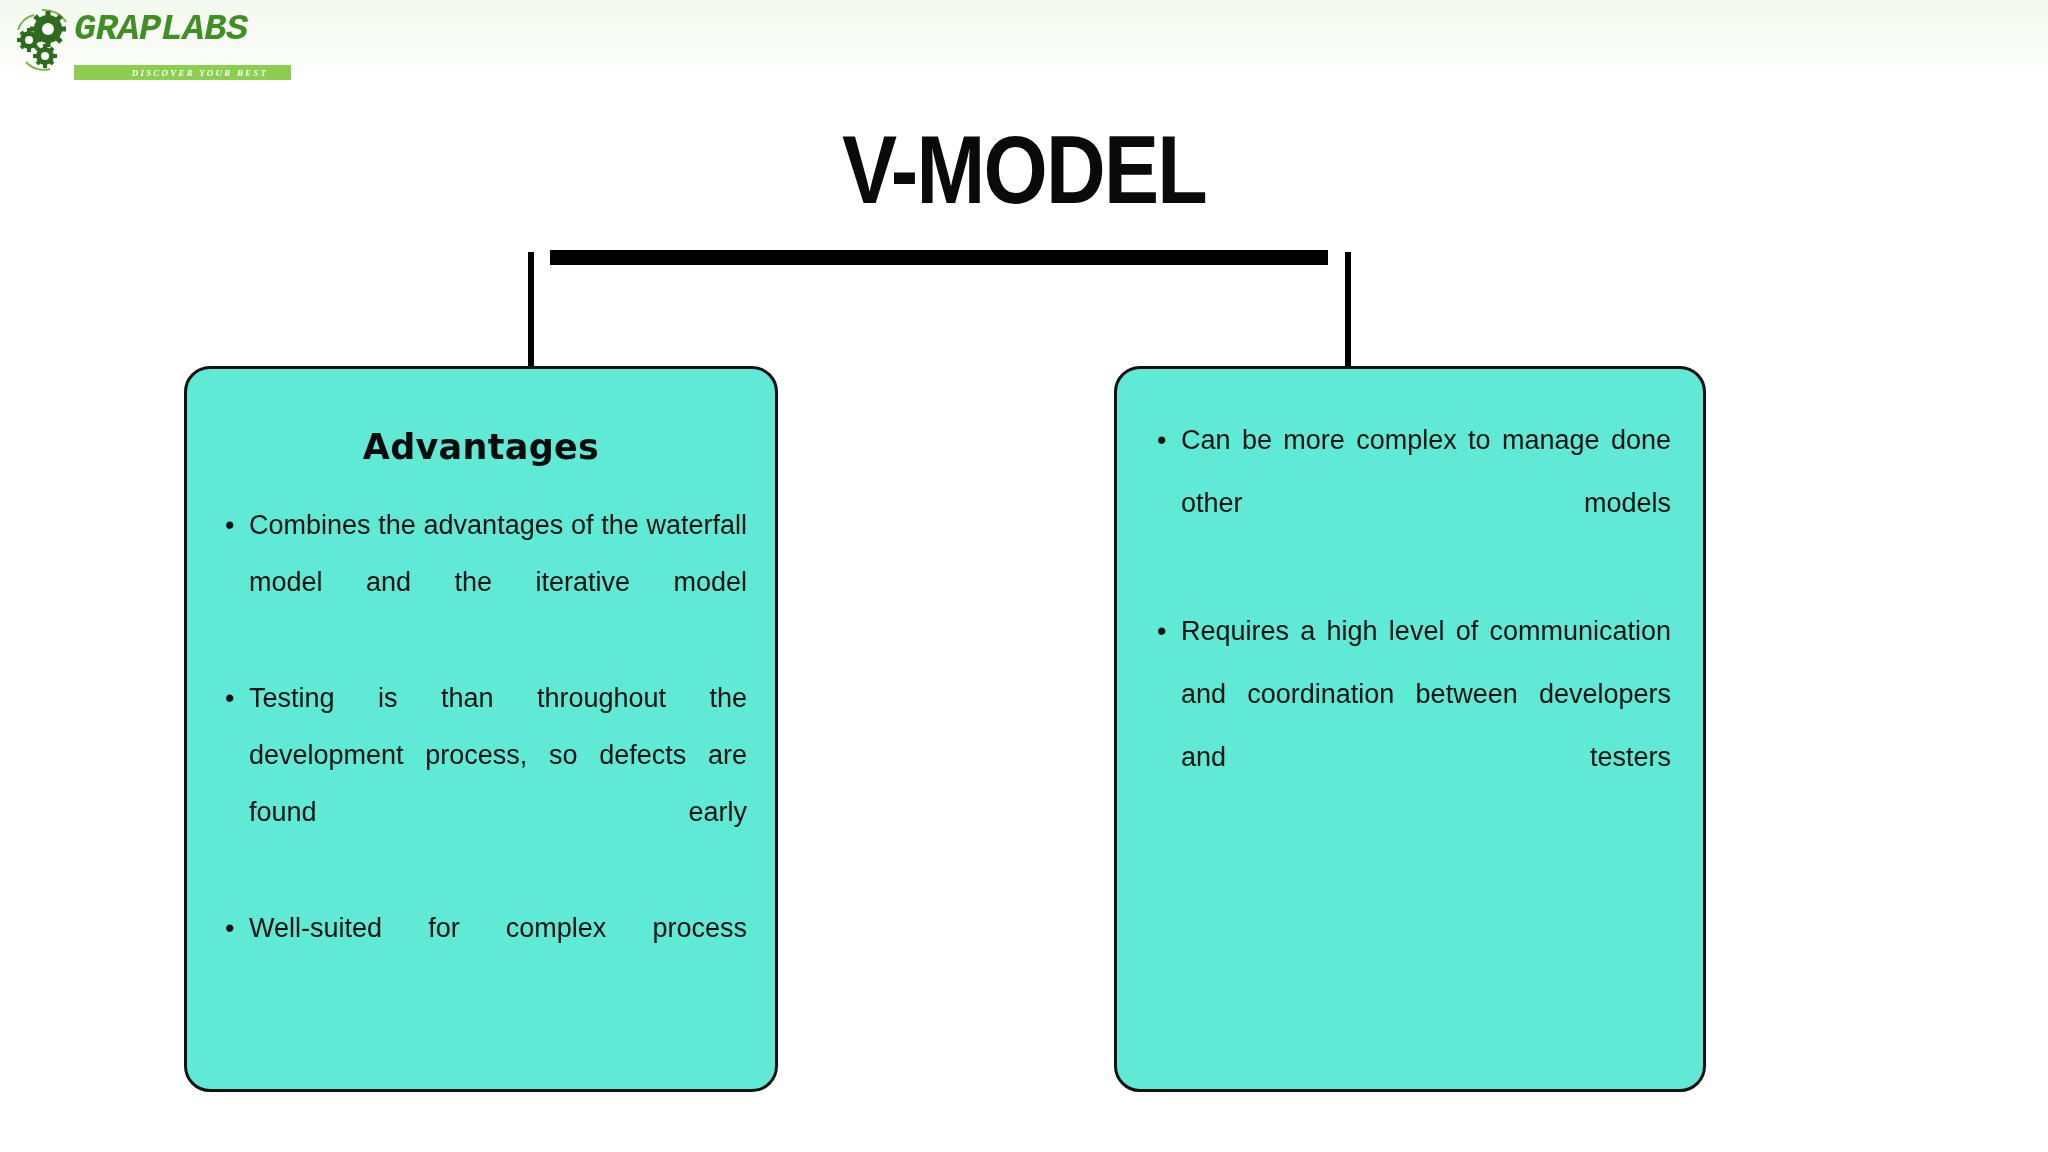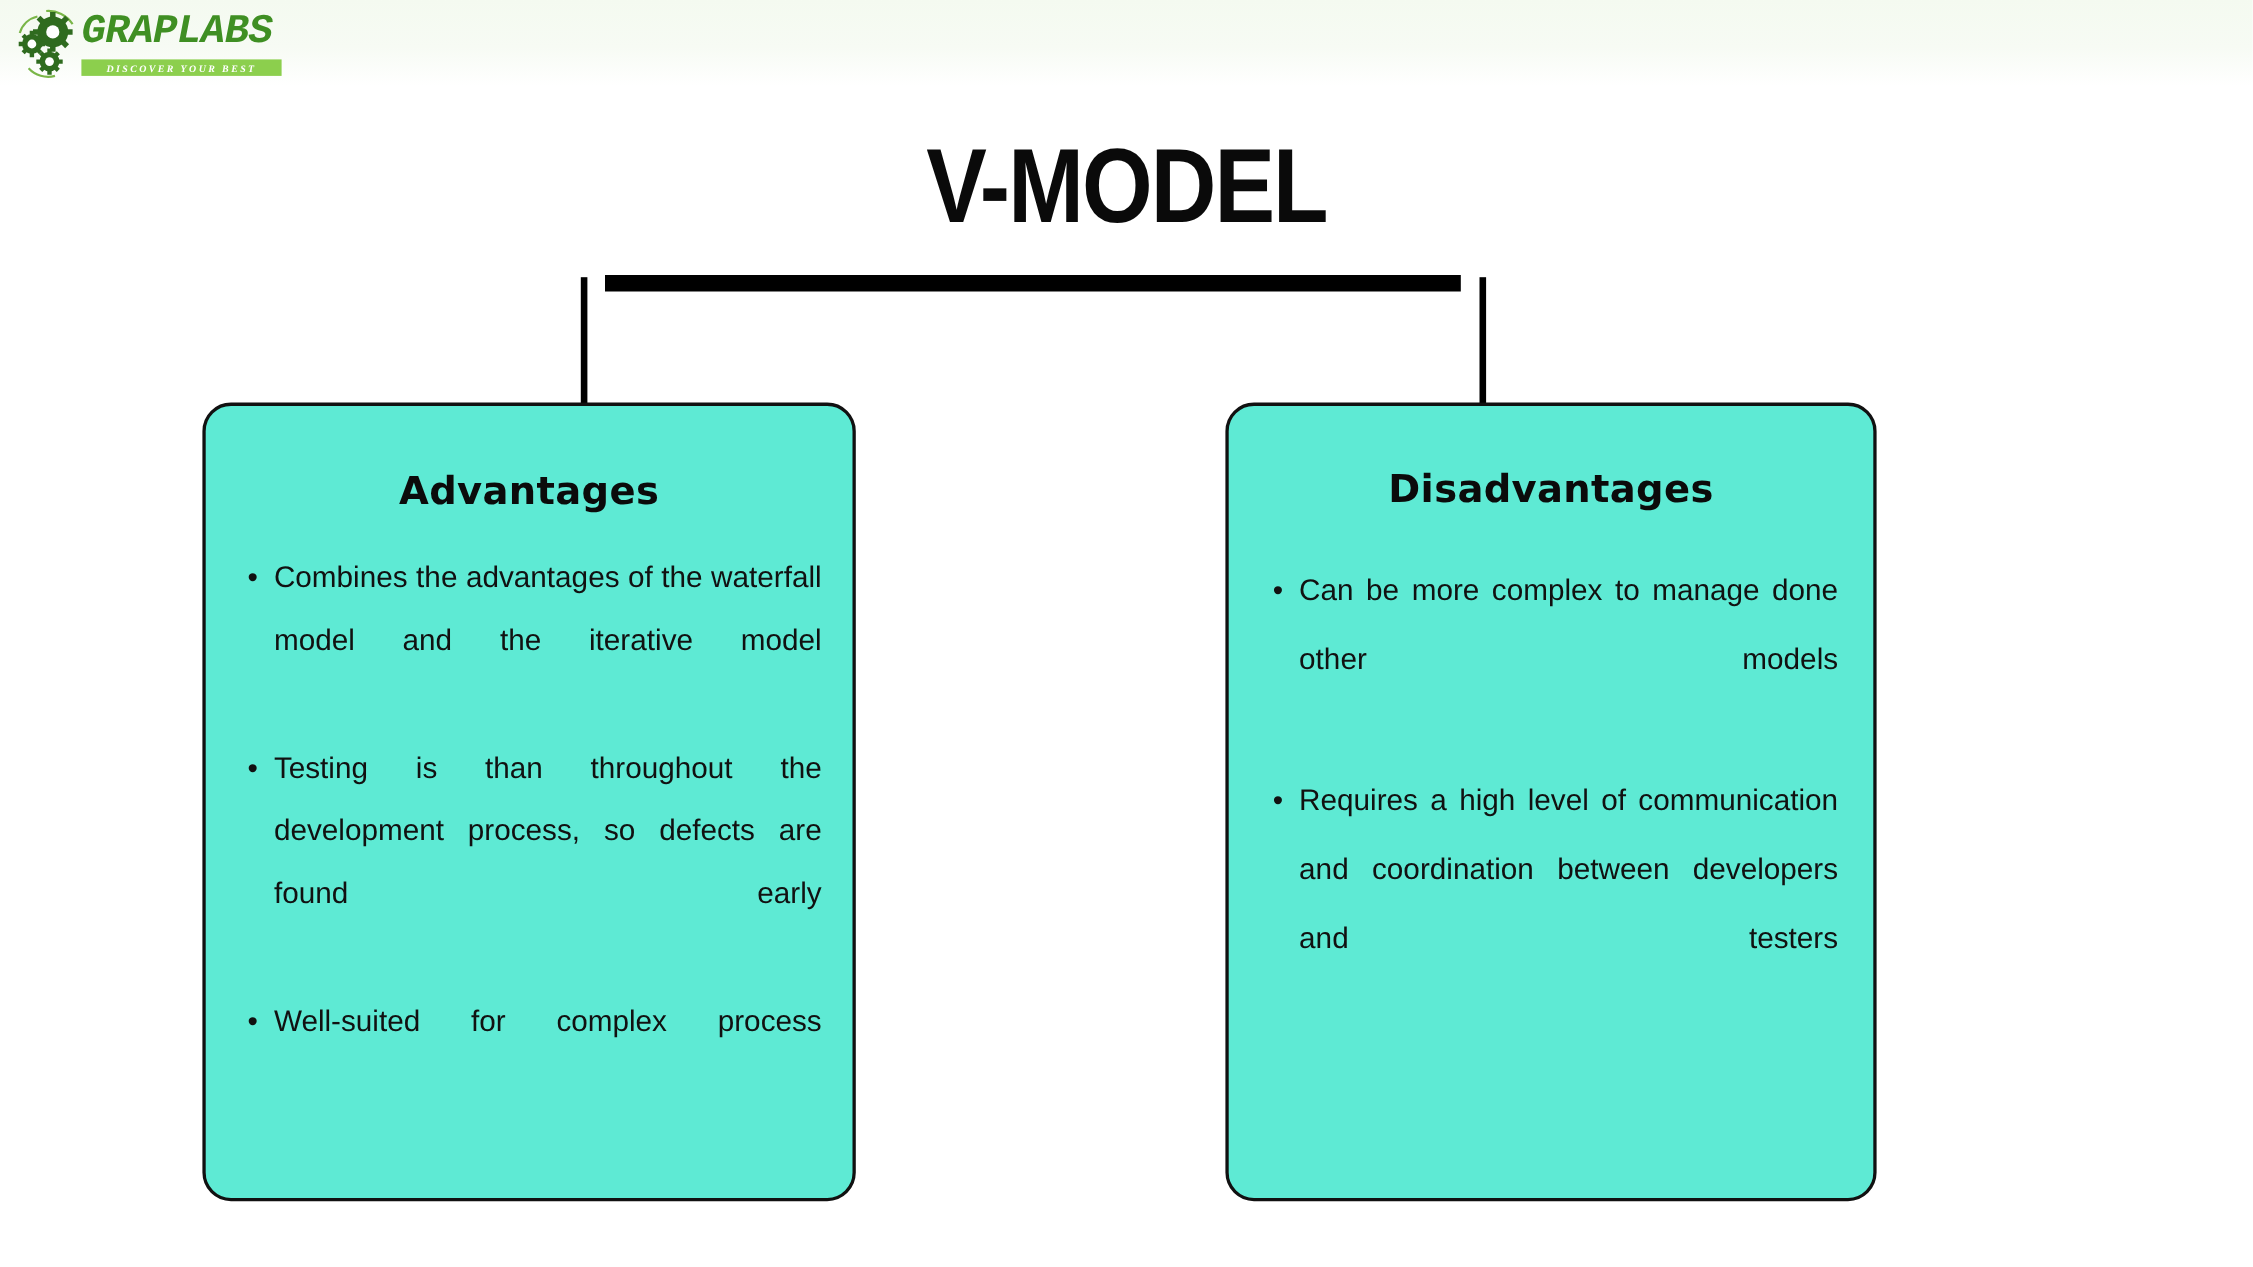--- a/index.html
+++ b/index.html
@@ -43,27 +43,28 @@
     font-family: Liberation Mono, monospace;
     font-style: italic;
     font-weight: bold;
     font-size: 37px;
     letter-spacing: -0.5px;
     color: #3f8f23;
     line-height: 38px;
     white-space: nowrap;
   }
   #logo-tagline-band {
-    margin-top: 6px;
+    margin-top: 17px;
     background: #8ccf4d;
     width: 182px;
     height: 15px;
     display: flex;
     align-items: center;
     justify-content: center;
+    padding-left: 35px;
   }
   #logo-tagline {
     font-family: "Liberation Serif", serif;
     font-style: italic;
     font-weight: bold;
     font-size: 9px;
     letter-spacing: 2.2px;
     color: #ffffff;
     white-space: nowrap;
   }
@@ -248,21 +249,20 @@
       <span class="bullet-text">Testing is than throughout the development process, so defects are found early</span>
     </li>
     <li>
       <span class="bullet-dot">•</span>
       <span class="bullet-text">Well-suited for complex process</span>
     </li>
   </ul>
 </div>
 
 <div class="panel" id="panel-disadvantages">
-  <div class="panel-heading">Disadvantages</div>
   <ul class="panel-list">
     <li>
       <span class="bullet-dot">•</span>
       <span class="bullet-text">Can be more complex to manage done other models</span>
     </li>
     <li>
       <span class="bullet-dot">•</span>
       <span class="bullet-text">Requires a high level of communication and coordination between developers and testers</span>
     </li>
   </ul>

